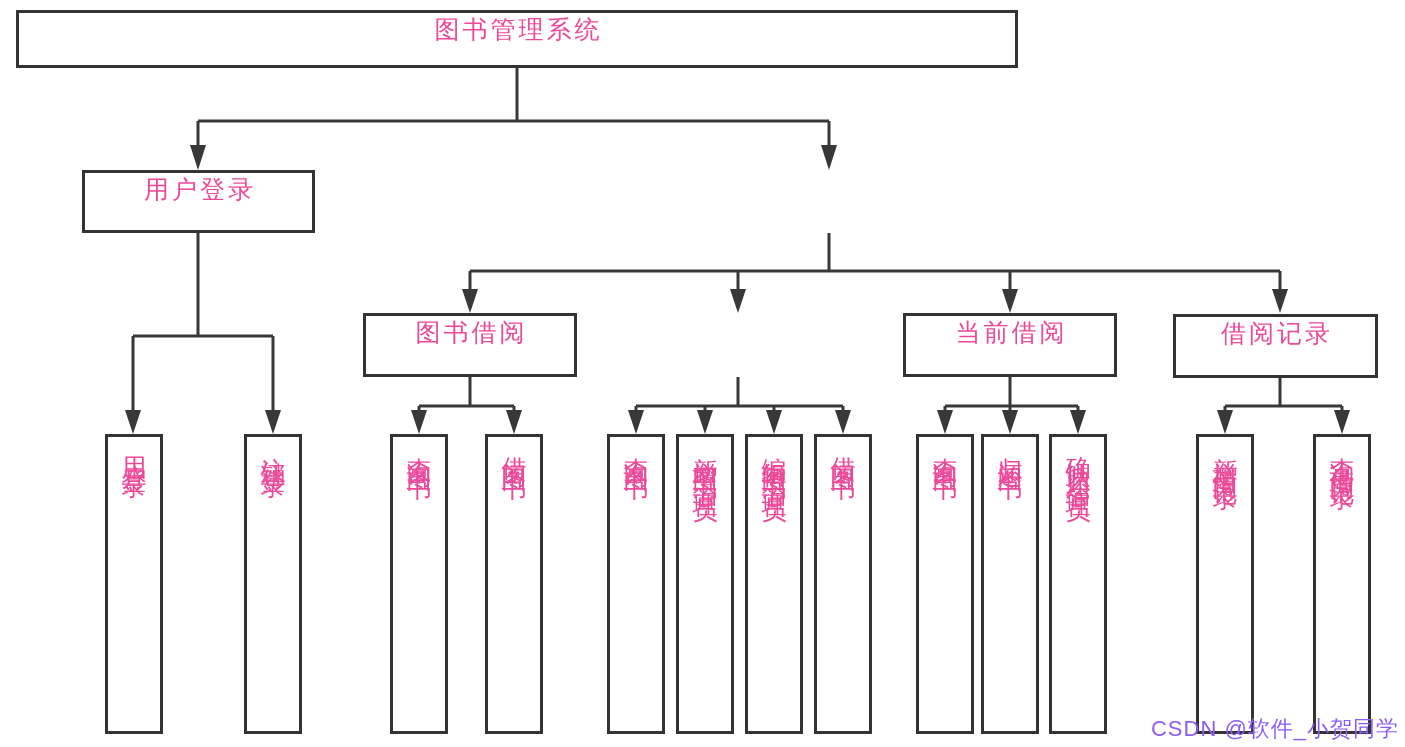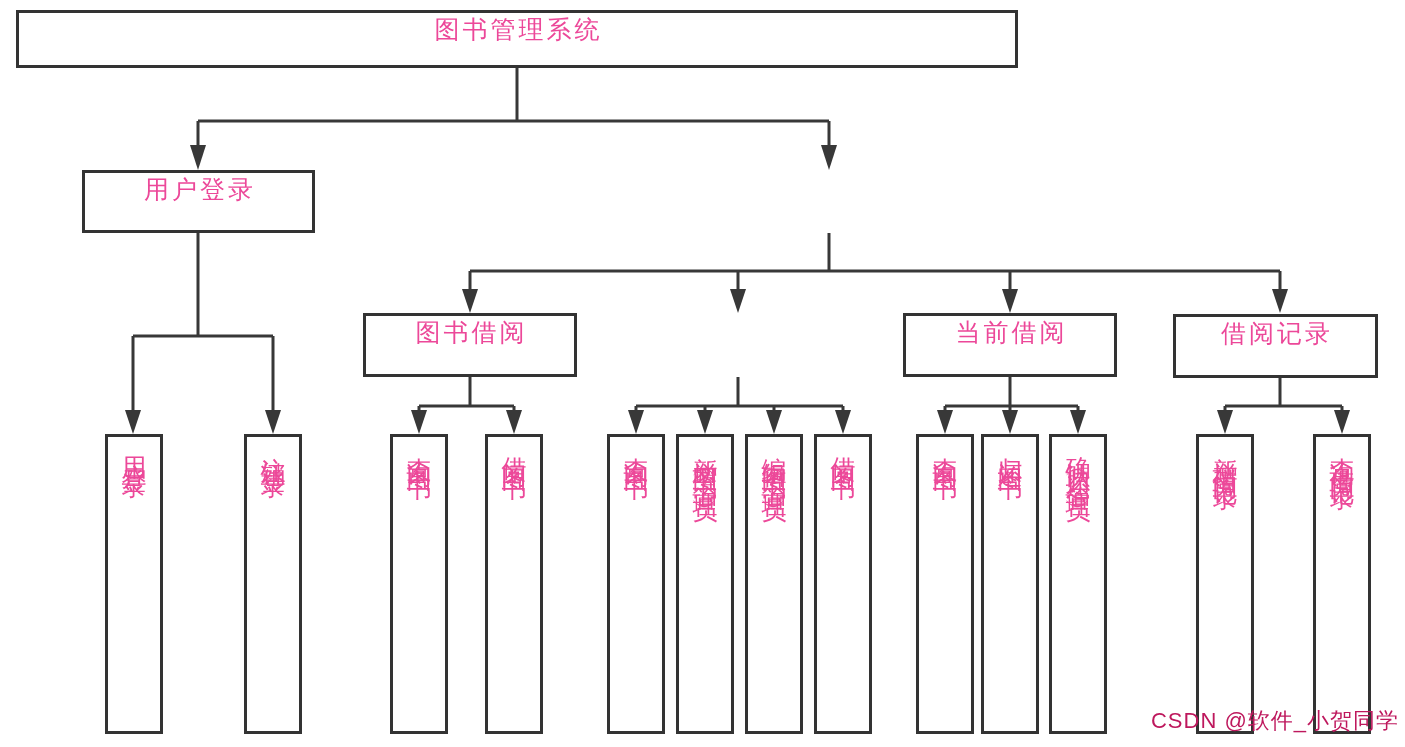--- a/index.html
+++ b/index.html
@@ -31,24 +31,24 @@
   .v-node { font-size: 25px; }
   .v-node span {
     writing-mode: vertical-rl;
     text-orientation: mixed;
     letter-spacing: 6px;
     line-height: 1;
   }
   .watermark {
     position: absolute;
     right: 6px;
-    bottom: 11px;
+    bottom: 3px;
     font-size: 22px;
     letter-spacing: 1px;
-    color: #be185d;
+    color: #8b5cf6;
     z-index: 5;
     white-space: nowrap;
   }
 </style>
 </head>
 <body>
 
 <div class="canvas">
 
   <svg class="connectors" viewBox="0 0 1405 747" xmlns="http://www.w3.org/2000/svg">

